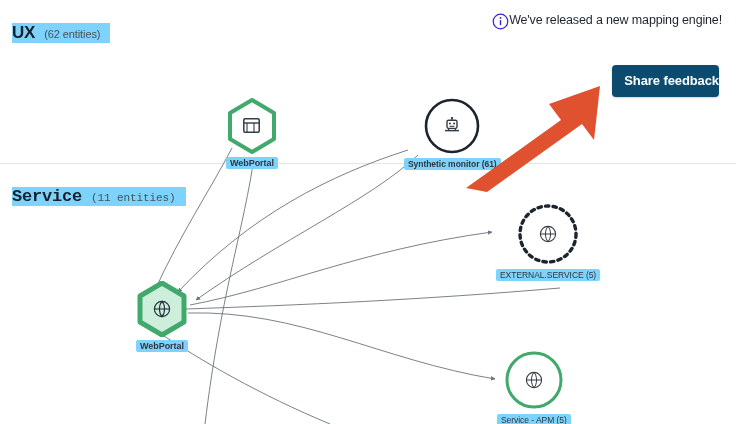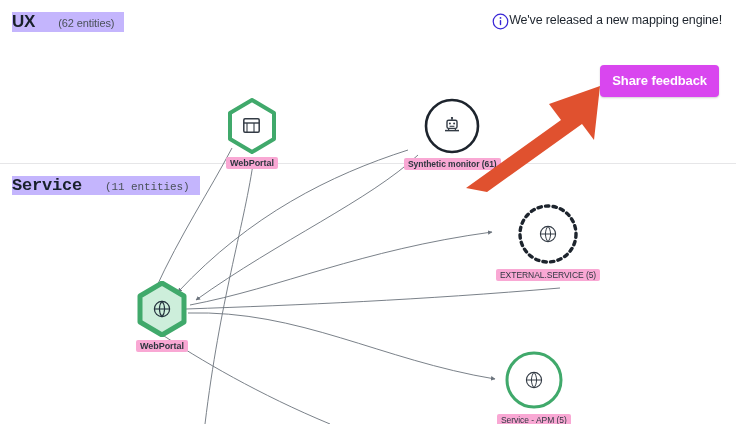--- a/index.html
+++ b/index.html
@@ -35,24 +35,25 @@
     width: 736px;
     height: 1px;
     background: #e6e6e8;
   }
   .div-1 { top: 163px; }
 
   .section-header {
     position: absolute;
     display: flex;
     align-items: baseline;
-    gap: 23px;
+    gap: 9px;
     z-index: 6;
-    background: #c4b5fd;
+    background: #7dd3fc;
     padding-right: 10px;
+    margin-top: 11px;
   }
   .sh-ux  { left: 12px; top: 12px; }
   .sh-svc { left: 12px; top: 176px; font-family: Liberation Mono, monospace; }
 
   .section-title {
     font-size: 17px;
     font-weight: bold;
     color: #18202b;
     letter-spacing: -0.2px;
   }
@@ -84,29 +85,29 @@
     color: #1d242d;
     letter-spacing: -0.15px;
   }
   .notice-text span { display: block; }
 
   .share-btn {
     position: absolute;
     top: 65px;
     right: 17px;
     z-index: 9;
-    background: #d946ef;
+    background: #0c4a6e;
     color: #ffffff;
     border: none;
     border-radius: 4px;
     font-family: "Liberation Sans", sans-serif;
     font-size: 13px;
     font-weight: bold;
     letter-spacing: -0.1px;
-    padding: 8px 12px 9px 12px;
+    padding: 8px 0 9px 12px;
     cursor: pointer;
     box-shadow: 0 1px 2px rgba(0,0,0,0.18);
   }
 
   
   .graph-layer {
     position: absolute;
     left: 0; top: 0;
     width: 736px;
     height: 424px;
@@ -134,21 +135,21 @@
   .node-shape {
     position: relative;
     display: flex;
     align-items: center;
     justify-content: center;
   }
   .node-label {
     margin-top: 3px;
     font-size: 8.5px;
     color: #2f3640;
-    background: #f9a8d4;
+    background: #7dd3fc;
     padding: 1px 4px;
     border-radius: 2px;
     white-space: nowrap;
     letter-spacing: -0.05px;
   }
   .node-label.bold { font-weight: bold; font-size: 9px; }
 </style>
 </head>
 <body>
 

